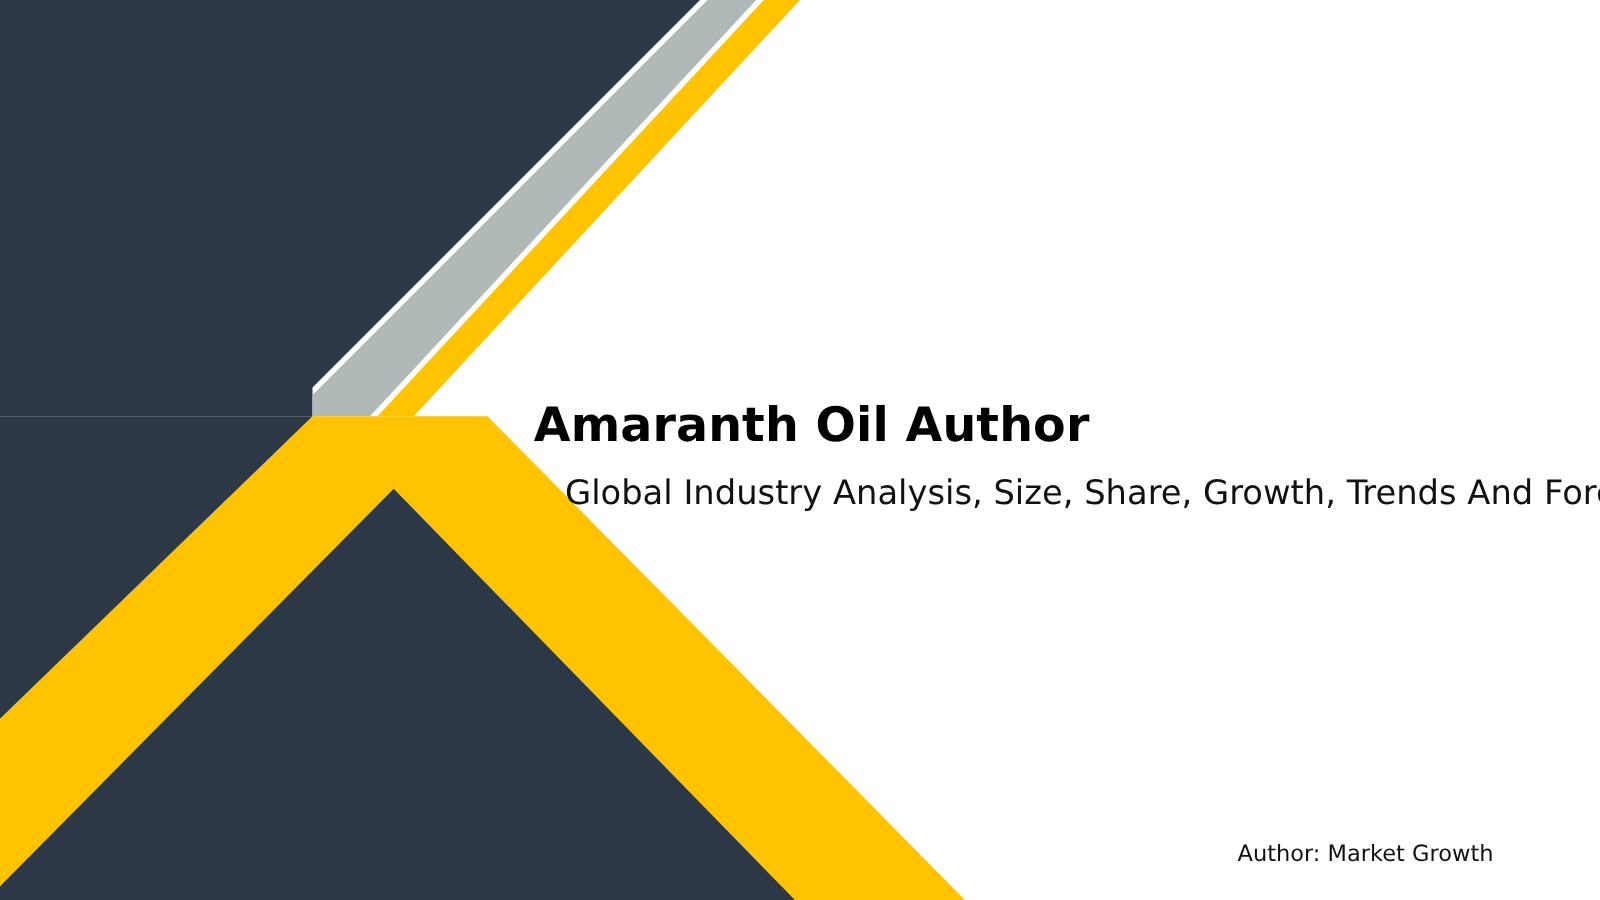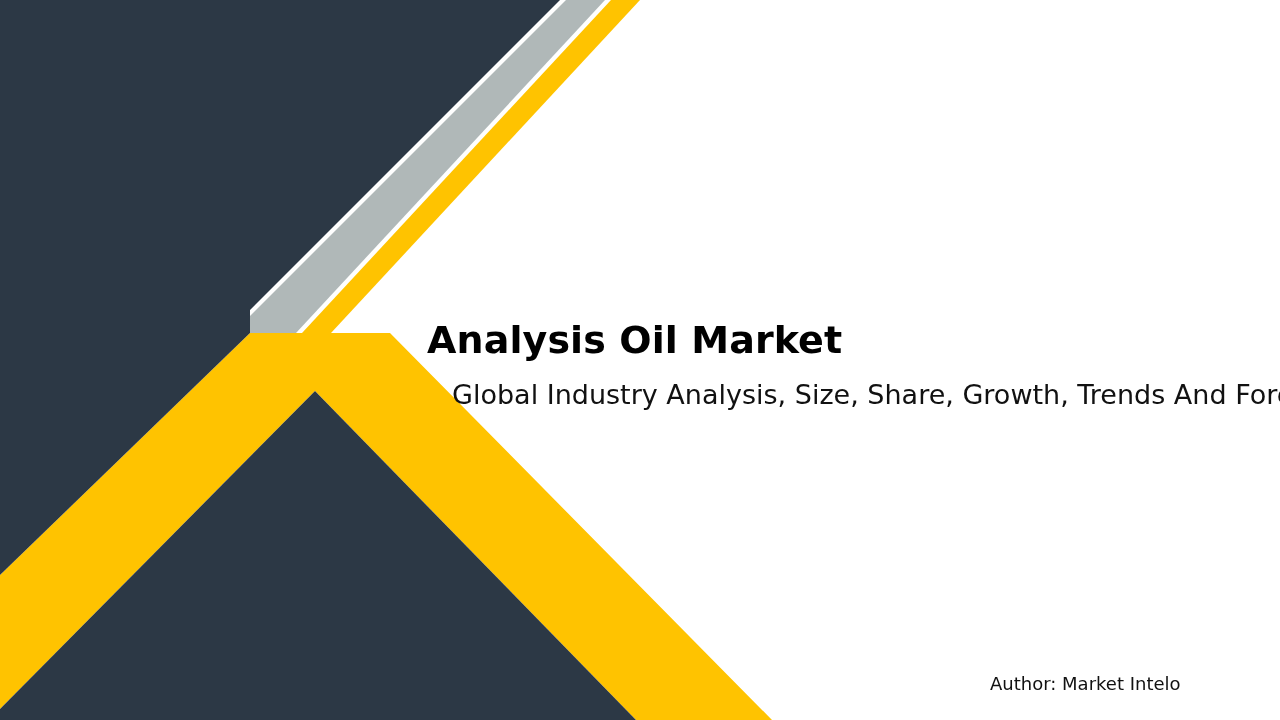--- a/index.html
+++ b/index.html
@@ -90,21 +90,21 @@
     <polygon fill="#ffc300" points="250,333 390,333 772,720 636,720 315,391 0,709 0,575"></polygon>
 
     <polygon fill="#2c3845" points="315,391 636,720 0,720 0,709"></polygon>
 
     <polygon fill="#2c3845" points="0,333 250,333 0,575"></polygon>
 
   </svg>
 
   <div class="text-layer">
 
-    <h1 id="title">Analysis Oil Market</h1>
+    <h1 id="title">Amaranth Oil Author</h1>
 
     <p id="subtitle">Global Industry Analysis, Size, Share, Growth, Trends And Forecast</p>
 
-    <p id="author">Author: Market Intelo</p>
+    <p id="author">Author: Market Growth</p>
 
   </div>
 
 </div>
 
 </body></html>

